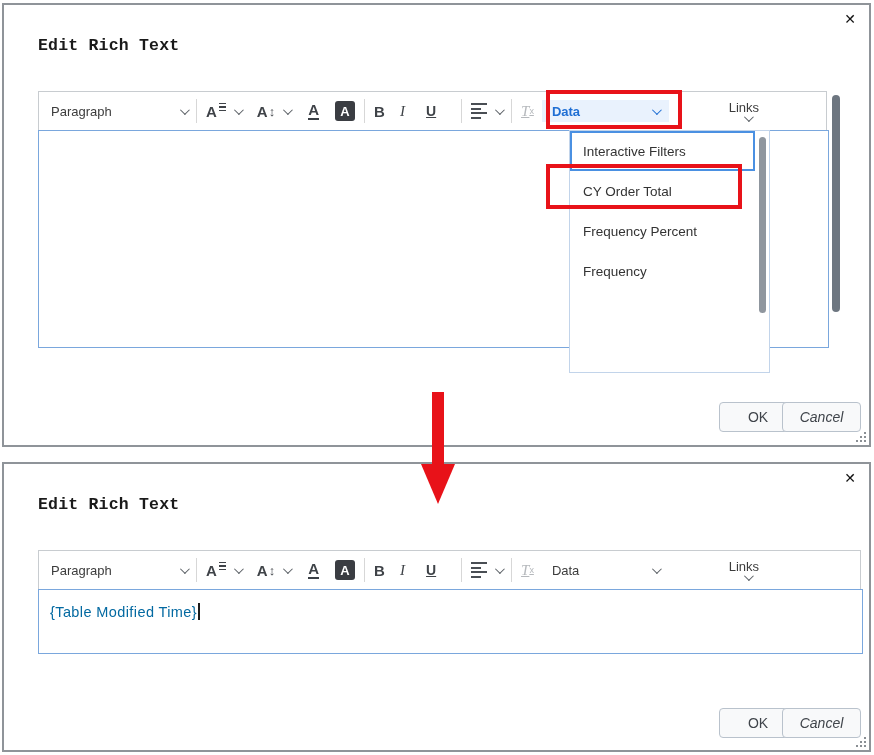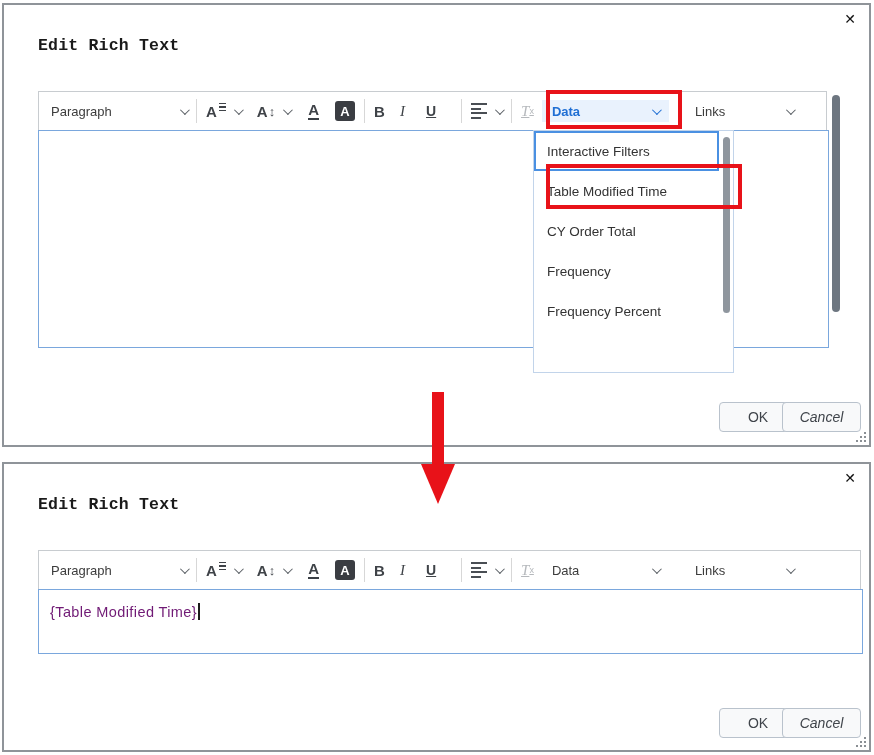--- a/index.html
+++ b/index.html
@@ -45,39 +45,39 @@
   .ic-under{font-size:14px; font-weight:bold; text-decoration:underline; width:26px; text-align:center;}
   .ic-align{display:inline-flex; flex-direction:column; gap:2.5px;}
   .ic-align i{display:block; height:2px; background:#4a4e54;}
   .ic-align i:nth-child(odd){width:16px;} .ic-align i:nth-child(even){width:10px;}
   .ic-tx{color:#b5b8bc; font-family:"Liberation Serif", serif; font-style:italic;
          font-size:15px; text-decoration:underline;}
   .ic-tx sub{font-size:9px; font-family:"Liberation Sans", sans-serif; font-style:normal;}
   .dd-btn{height:22px; padding:0 10px; font-size:13px; color:#3c3c3c;
           display:flex; align-items:center; justify-content:space-between;}
   .data-btn{width:127px; margin-left:8px;}
-  .links-btn{width:118px; margin-left:16px;}
+  .links-btn{width:118px; margin-left:16px;flex-direction:column;}
   .data-active{background:#e9f2fd; color:var(--blue); font-weight:bold;}
   .data-active .chev{border-color:var(--blue);}
 
   
   .textarea{position:absolute; left:34px; background:#fff;
             border:1.6px solid var(--ta-border); padding:13px 11px;
-            font-size:14.5px; color:#701a75; letter-spacing:.4px;}
+            font-size:14.5px; color:#0369a1; letter-spacing:.4px;}
   #dlg-top .textarea{top:125px; width:791px; height:218px;}
   #dlg-bottom .textarea{top:125px; width:825px; height:65px;}
   .caret{display:inline-block; width:1.6px; height:17px; background:#1c1c1c;
          vertical-align:text-bottom; margin-left:1px;}
 
   
   .dlg-scrollbar{position:absolute; left:828px; top:90px; width:8px; height:217px;
                  background:var(--thumb); border-radius:4px; cursor:pointer;}
 
   
-  .menu{position:absolute; left:529px; top:125px; width:201px; height:243px;
+  .menu{position:absolute; left:565px; top:125px; width:201px; height:243px;
         background:#fff; border:1px solid #c2d4ea; z-index:5;}
   .menu-item{height:40px; width:185px; display:flex; align-items:center;
              padding-left:13px; font-size:13.5px; color:#333; cursor:pointer;}
   .menu-item.focused{outline:2px solid #4a90e2; outline-offset:-2px;}
   .menu-scrollbar{position:absolute; right:3px; top:6px; width:7px; height:176px;
                   background:#8f969e; border-radius:3.5px; cursor:pointer;}
 
   
   .btn{position:absolute; height:30px; border:1px solid #b9c2cc; border-radius:4px;
        background:#f8f9fa; font-size:14px; color:#40454b; font-family:"Liberation Sans", sans-serif;
@@ -163,24 +163,23 @@
         <span>Links</span>
         <span class="chev"></span>
       </div>
     </div>
 
     <div class="textarea"></div>
     <div class="dlg-scrollbar"></div>
 
     <div class="menu">
       <div class="menu-item focused">Interactive Filters</div>
-      <div class="menu-item">Table Modified Time</div>
       <div class="menu-item">CY Order Total</div>
+      <div class="menu-item">Frequency Percent</div>
       <div class="menu-item">Frequency</div>
-      <div class="menu-item">Frequency Percent</div>
       <div class="menu-scrollbar"></div>
     </div>
 
     <div class="btn btn-ok">OK</div>
     <div class="btn btn-cancel">Cancel</div>
     <div class="resize-grip">
         <i></i>
         <i></i>
         <i></i>
         <i></i>

